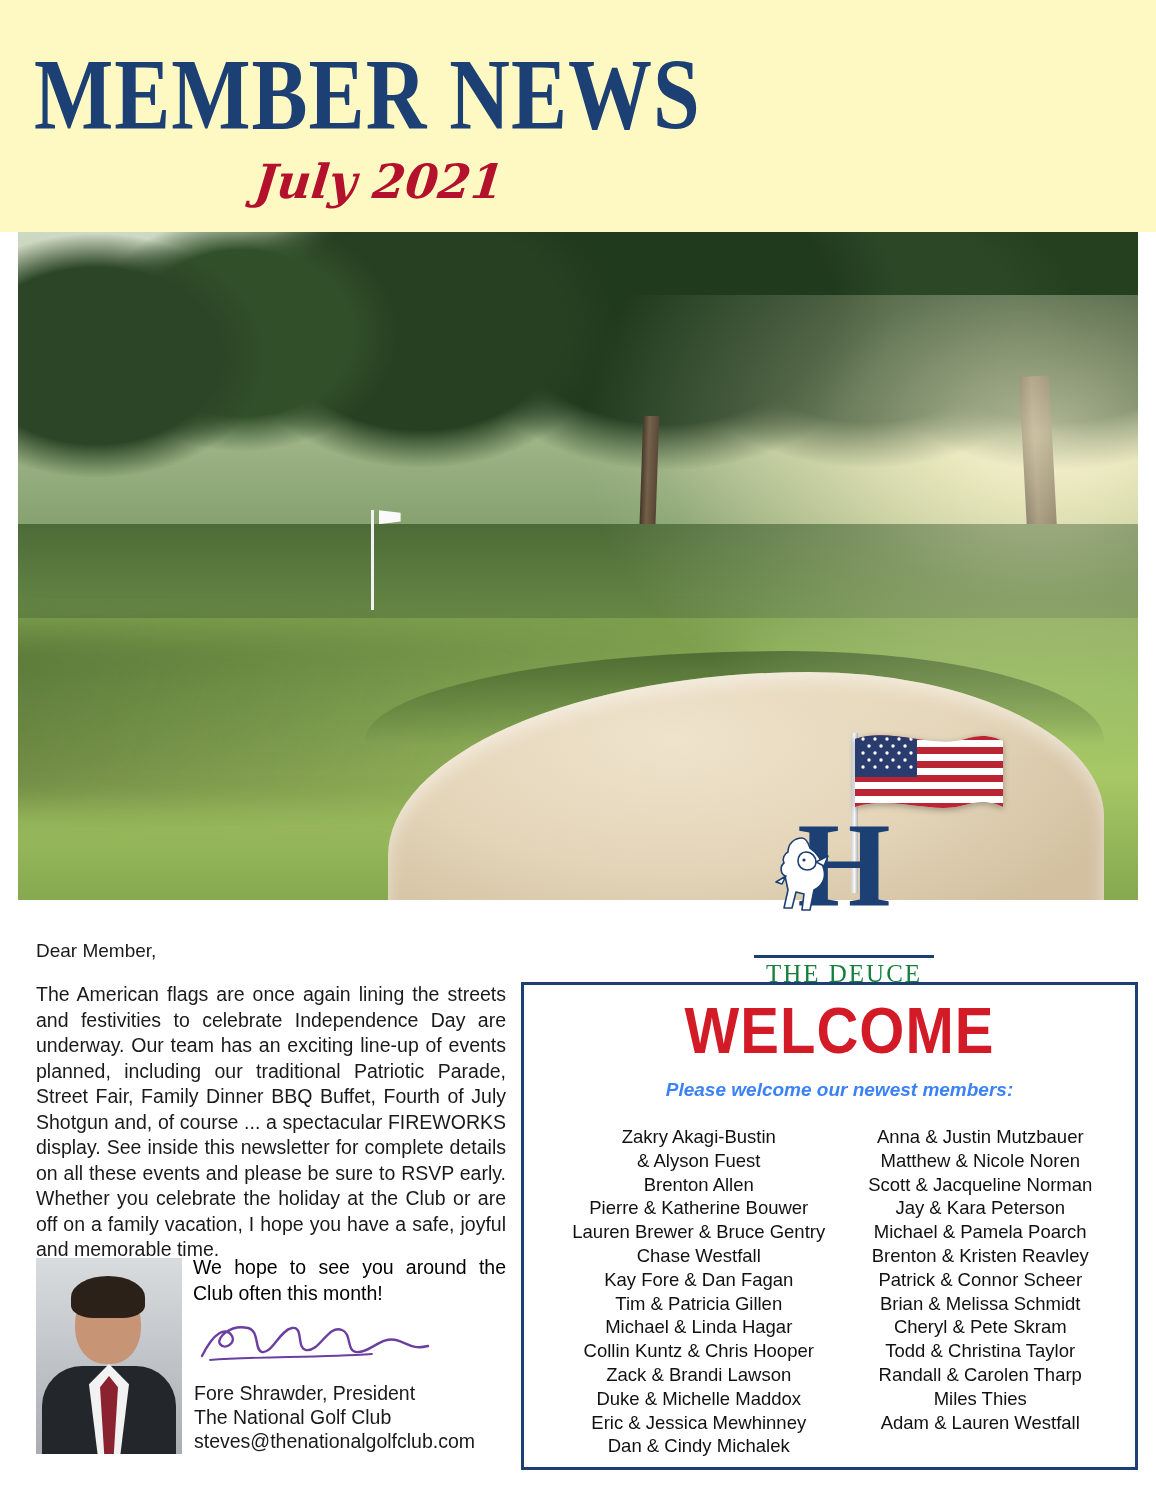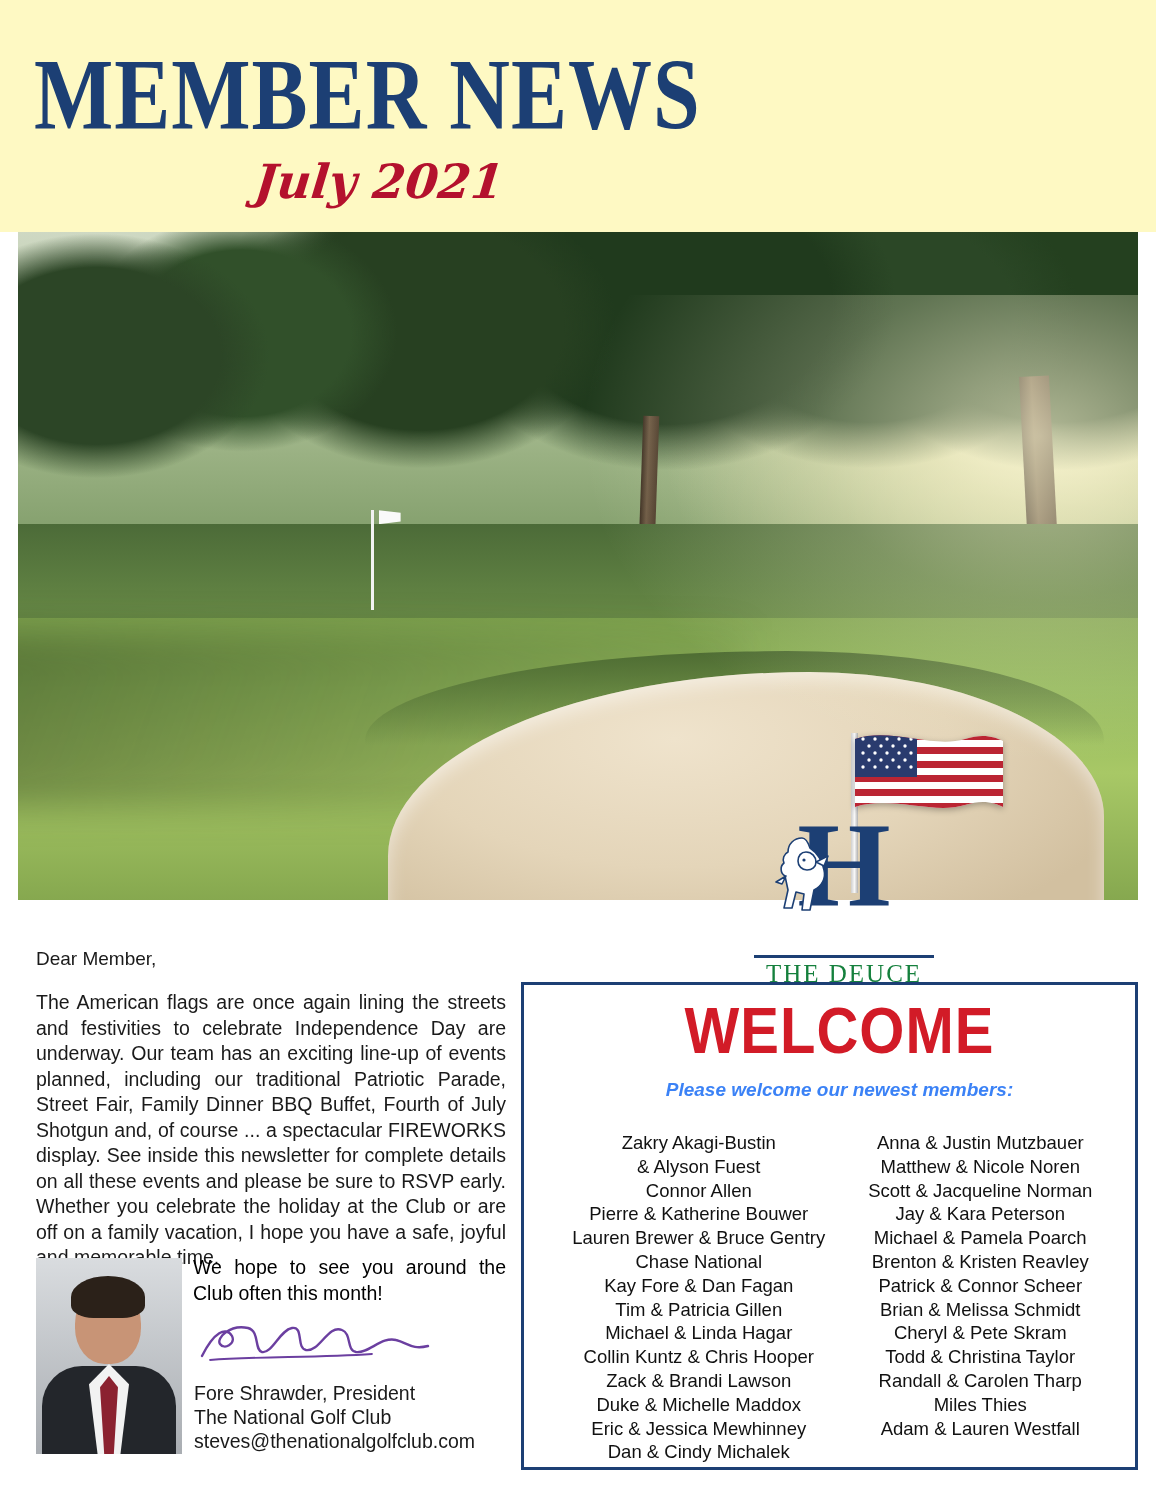--- a/index.html
+++ b/index.html
@@ -221,21 +221,20 @@
     background: #1c3f74;
   }
 
   
   .letter {
     position: absolute;
     left: 36px;
     top: 940px;
     width: 470px;
     color: #1a1a1a;
-    margin-top: 8px;
   }
   .letter-greeting {
     font-size: 19px;
     margin-bottom: 20px;
   }
   .letter-body {
     font-size: 19.5px;
     line-height: 25.5px;
     text-align: justify;
   }
@@ -320,21 +319,21 @@
   .welcome-sub {
     text-align: center;
     font-size: 19px;
     font-style: italic;
     font-weight: 700;
     color: #3b82f6;
     margin-top: 18px;
   }
   .members-cols {
     display: flex;
-    margin-top: 30px;
+    margin-top: 24px;
     padding: 0 14px;
   }
   .members-col {
     flex: 1;
     text-align: center;
     font-size: 18.5px;
     line-height: 23.8px;
     color: #111;
   }
 </style>
@@ -447,24 +446,24 @@
   <div>steves@thenationalgolfclub.com</div>
 </div>
 
 <div class="welcome-box">
   <div class="welcome-title">WELCOME</div>
   <div class="welcome-sub">Please welcome our newest members:</div>
   <div class="members-cols">
     <div class="members-col" id="members-left">
         <div>Zakry Akagi-Bustin</div>
         <div>&amp; Alyson Fuest</div>
-        <div>Connor Allen</div>
+        <div>Brenton Allen</div>
         <div>Pierre &amp; Katherine Bouwer</div>
         <div>Lauren Brewer &amp; Bruce Gentry</div>
-        <div>Chase National</div>
+        <div>Chase Westfall</div>
         <div>Kay Fore &amp; Dan Fagan</div>
         <div>Tim &amp; Patricia Gillen</div>
         <div>Michael &amp; Linda Hagar</div>
         <div>Collin Kuntz &amp; Chris Hooper</div>
         <div>Zack &amp; Brandi Lawson</div>
         <div>Duke &amp; Michelle Maddox</div>
         <div>Eric &amp; Jessica Mewhinney</div>
         <div>Dan &amp; Cindy Michalek</div>
       </div>
     <div class="members-col" id="members-right">

